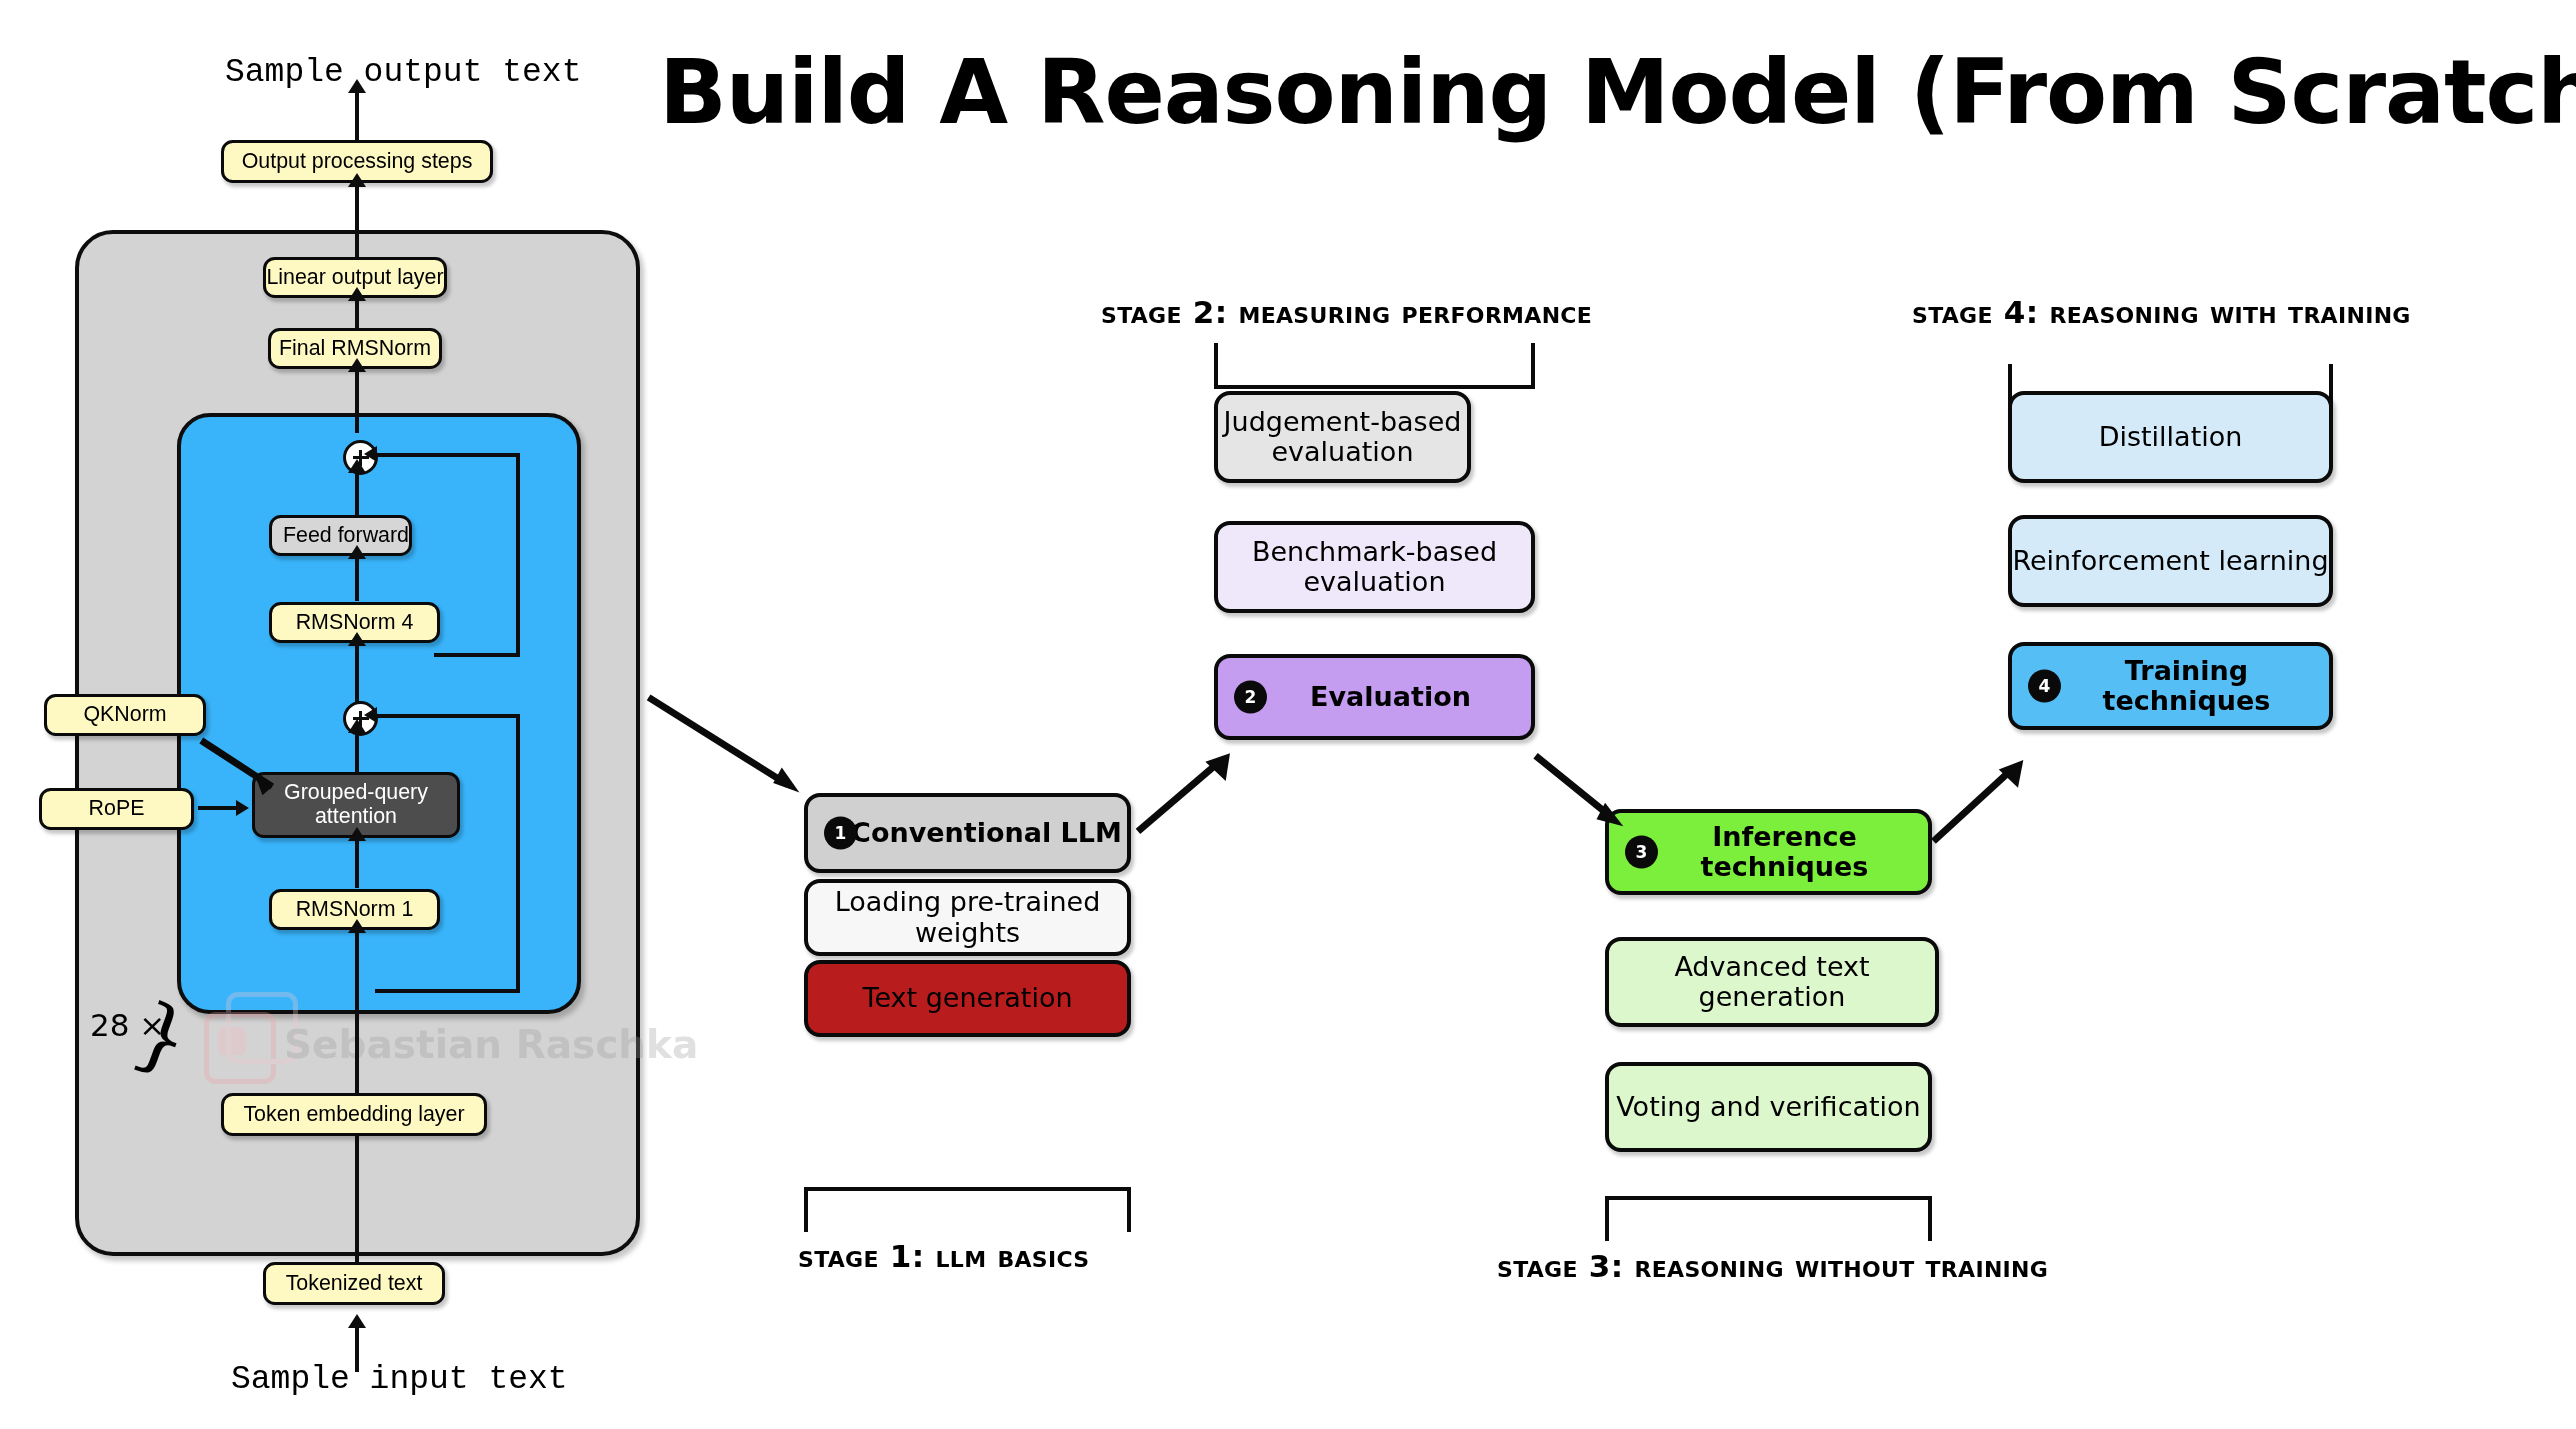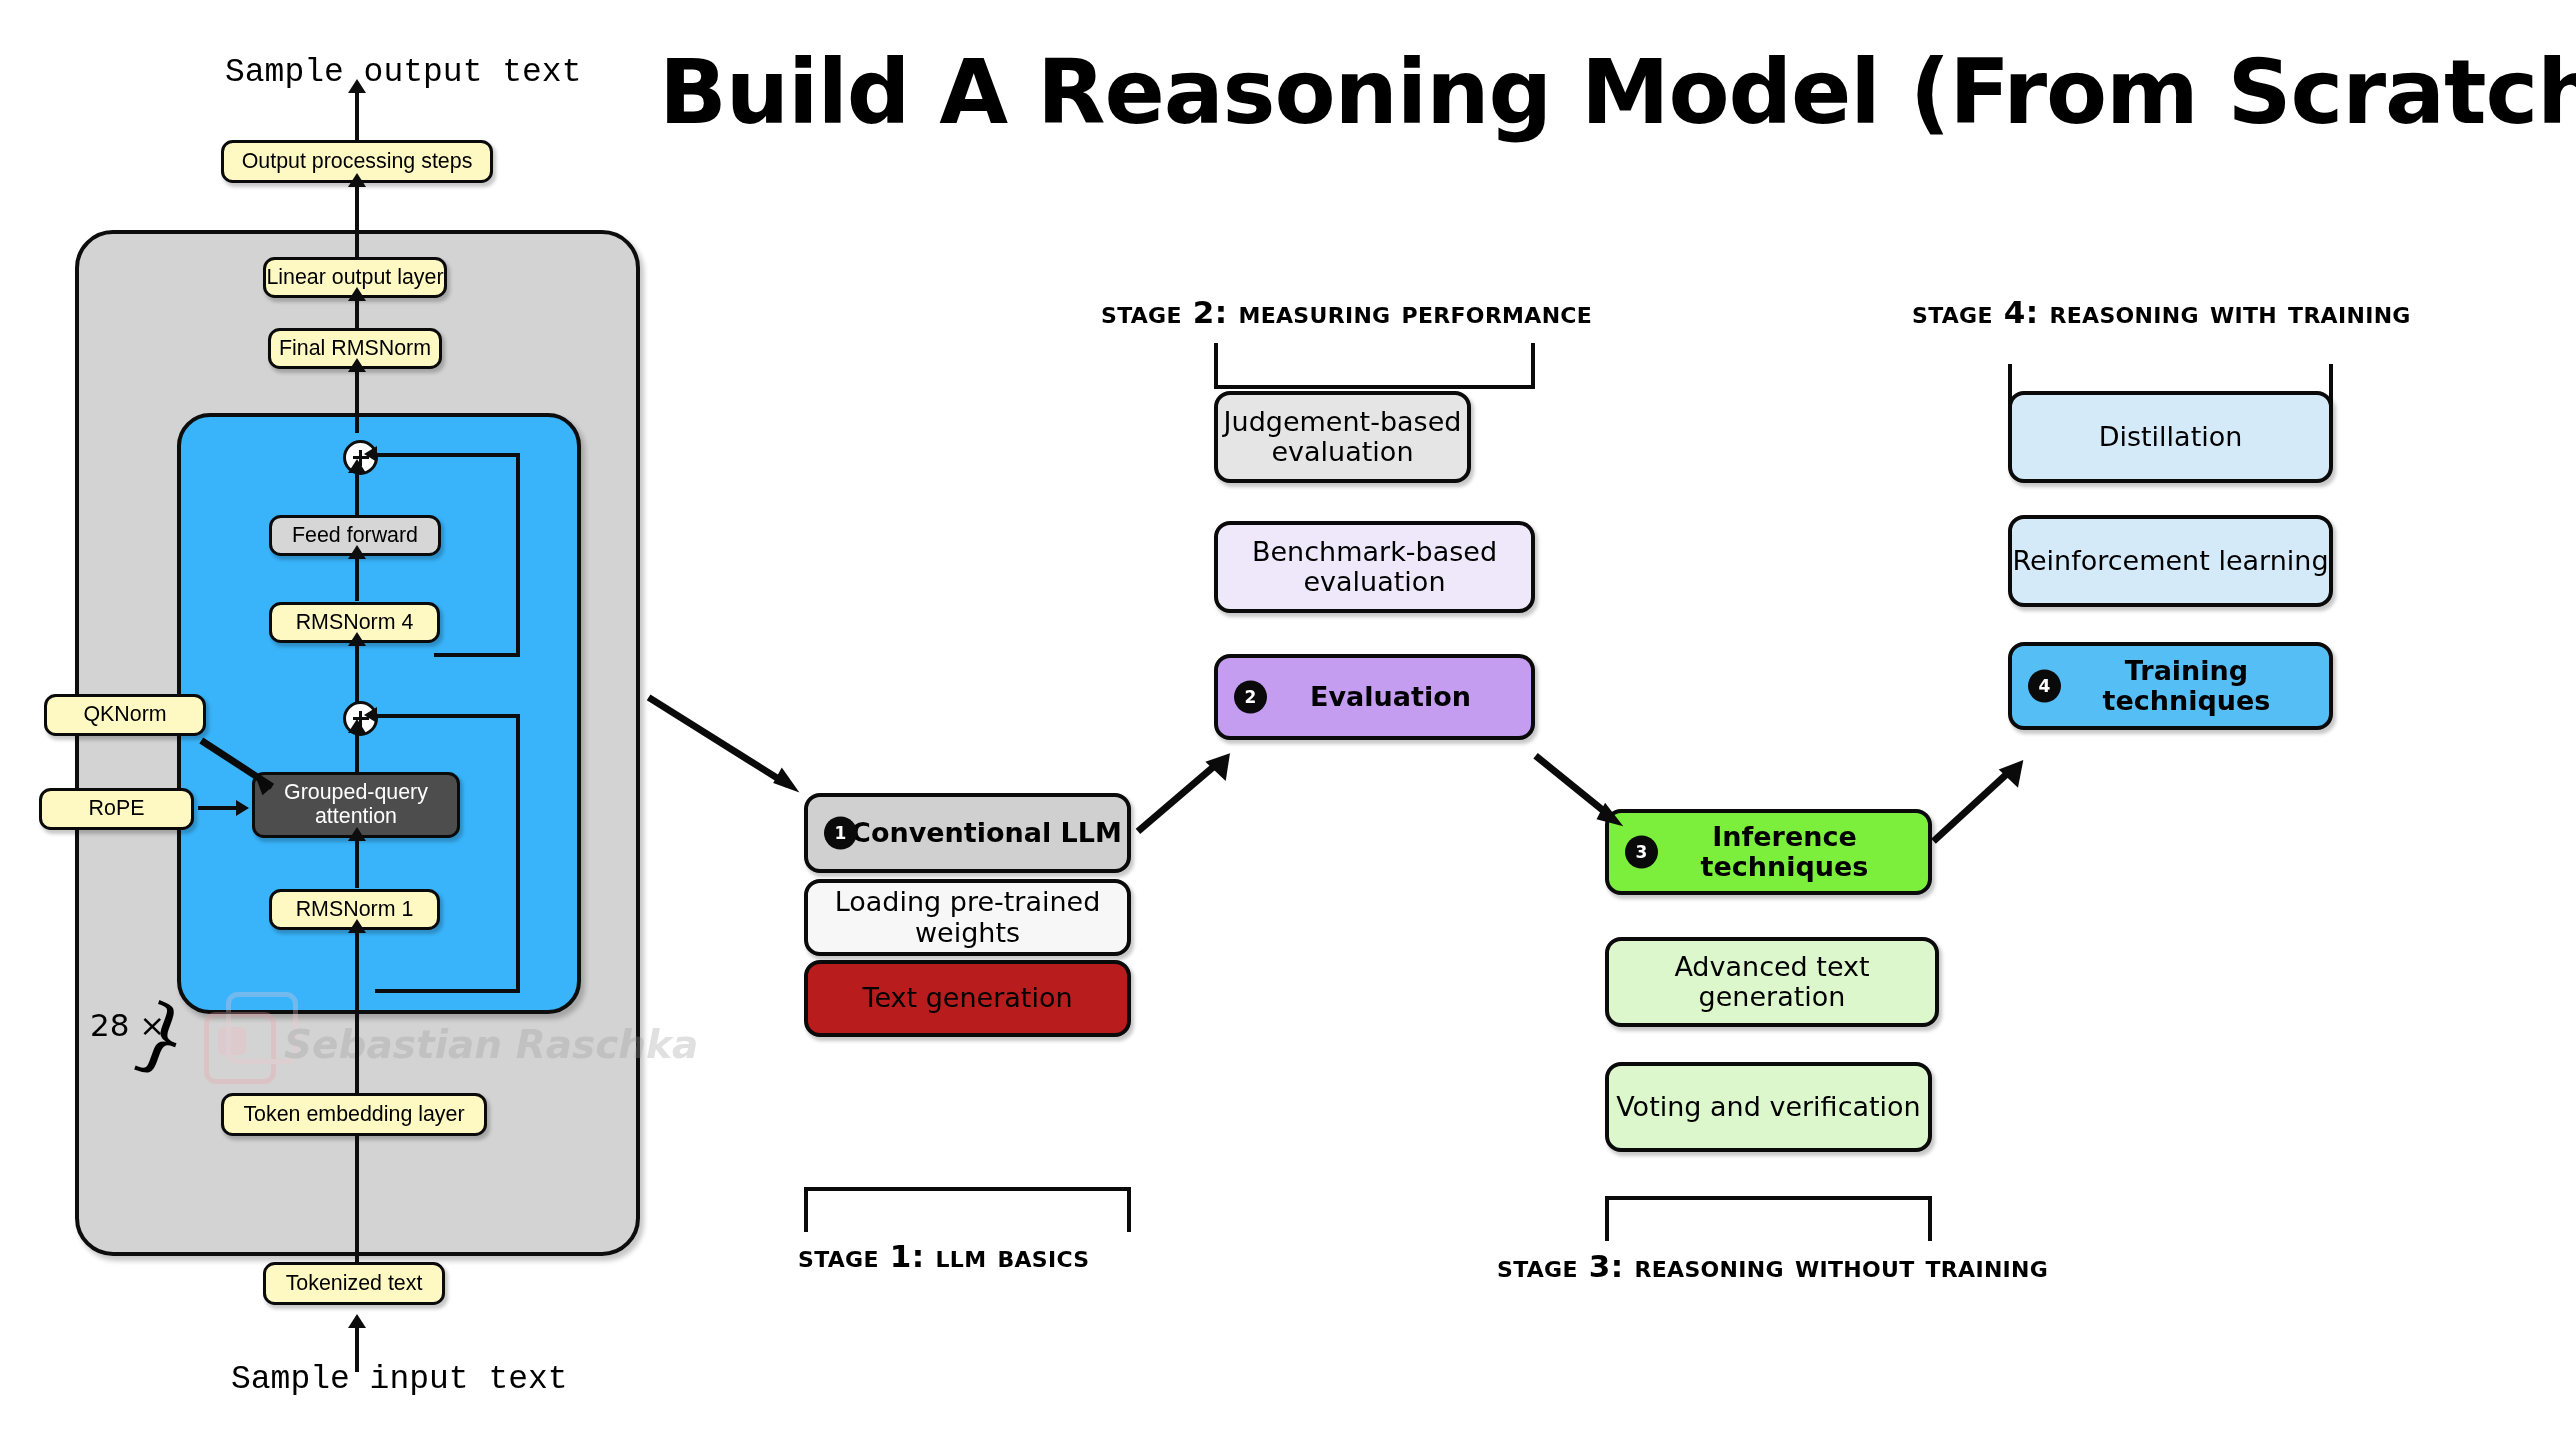--- a/index.html
+++ b/index.html
@@ -77,21 +77,21 @@
     font-family:"DejaVu Sans",sans-serif; white-space:nowrap;}
 
   
   #watermark{
     position:absolute; left:193px; top:999px; width:407px; height:107px;
     opacity:.30; pointer-events:none;
   }
   #wm-text{
     position:absolute; left:91px; top:22.5px;
     font-family:"DejaVu Sans",sans-serif; font-size:39px;
-    font-weight:700; color:#9a9a9a; white-space:nowrap;font-style:italic;
+    font-weight:700; color:#9a9a9a; white-space:nowrap;
   }
   #wm-mark{
     position:absolute; left:10.7px; top:13px; width:62px;height:62px;
     border:5.9px solid #f0a0a8; border-radius:11.8px;
   }
   #wm-mark::after{
     content:""; position:absolute; left:9.6px; top:9.6px; width:28px;height:28px;
     background:#f2b6bd; border-radius:6.4px;
   }
   #wm-mark2{
@@ -171,21 +171,21 @@
 
 <div class="plus" style="left:343px;top:440px;"></div>
 <div class="vline" style="left:355px;top:469px;height:54px;"></div>
 <div class="arrow-up" style="left:348px;top:459px;"></div>
 
 <div class="hline" style="left:375px;top:453px;width:145px;"></div>
 <div class="vline" style="left:516px;top:453px;height:204px;"></div>
 <div class="hline" style="left:434px;top:653px;width:86px;"></div>
 <div class="arrow-left" style="left:364px;top:446px;"></div>
 
-<div class="node arch-box" style="left: 269px; top: 515px; width: 172px; height: 41px; background: rgb(214, 214, 214);" style-bg="gray">
+<div class="node arch-box" style="left: 269px; top: 515px; width: 143px; height: 41px; background: rgb(214, 214, 214); justify-content: flex-end;" style-bg="gray">
   <span>Feed forward</span>
 </div>
 
 <div class="vline" style="left:355px;top:556px;height:45px;"></div>
 <div class="arrow-up" style="left:348px;top:545px;"></div>
 
 <div class="node arch-box" style="left:269px;top:602px;width:171px;height:41px;">
   <span>RMSNorm 4</span>
 </div>
 

